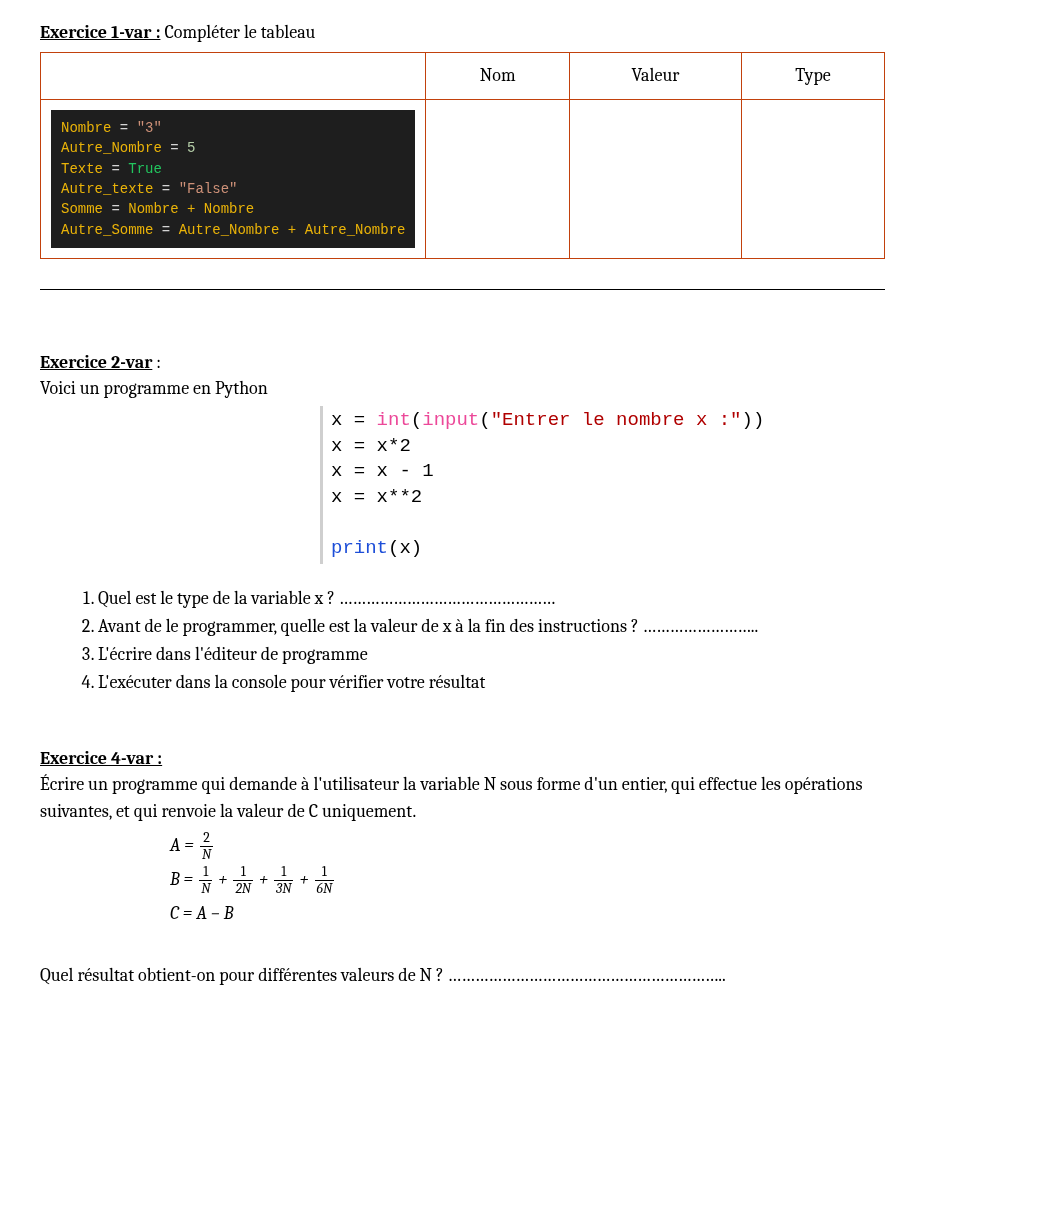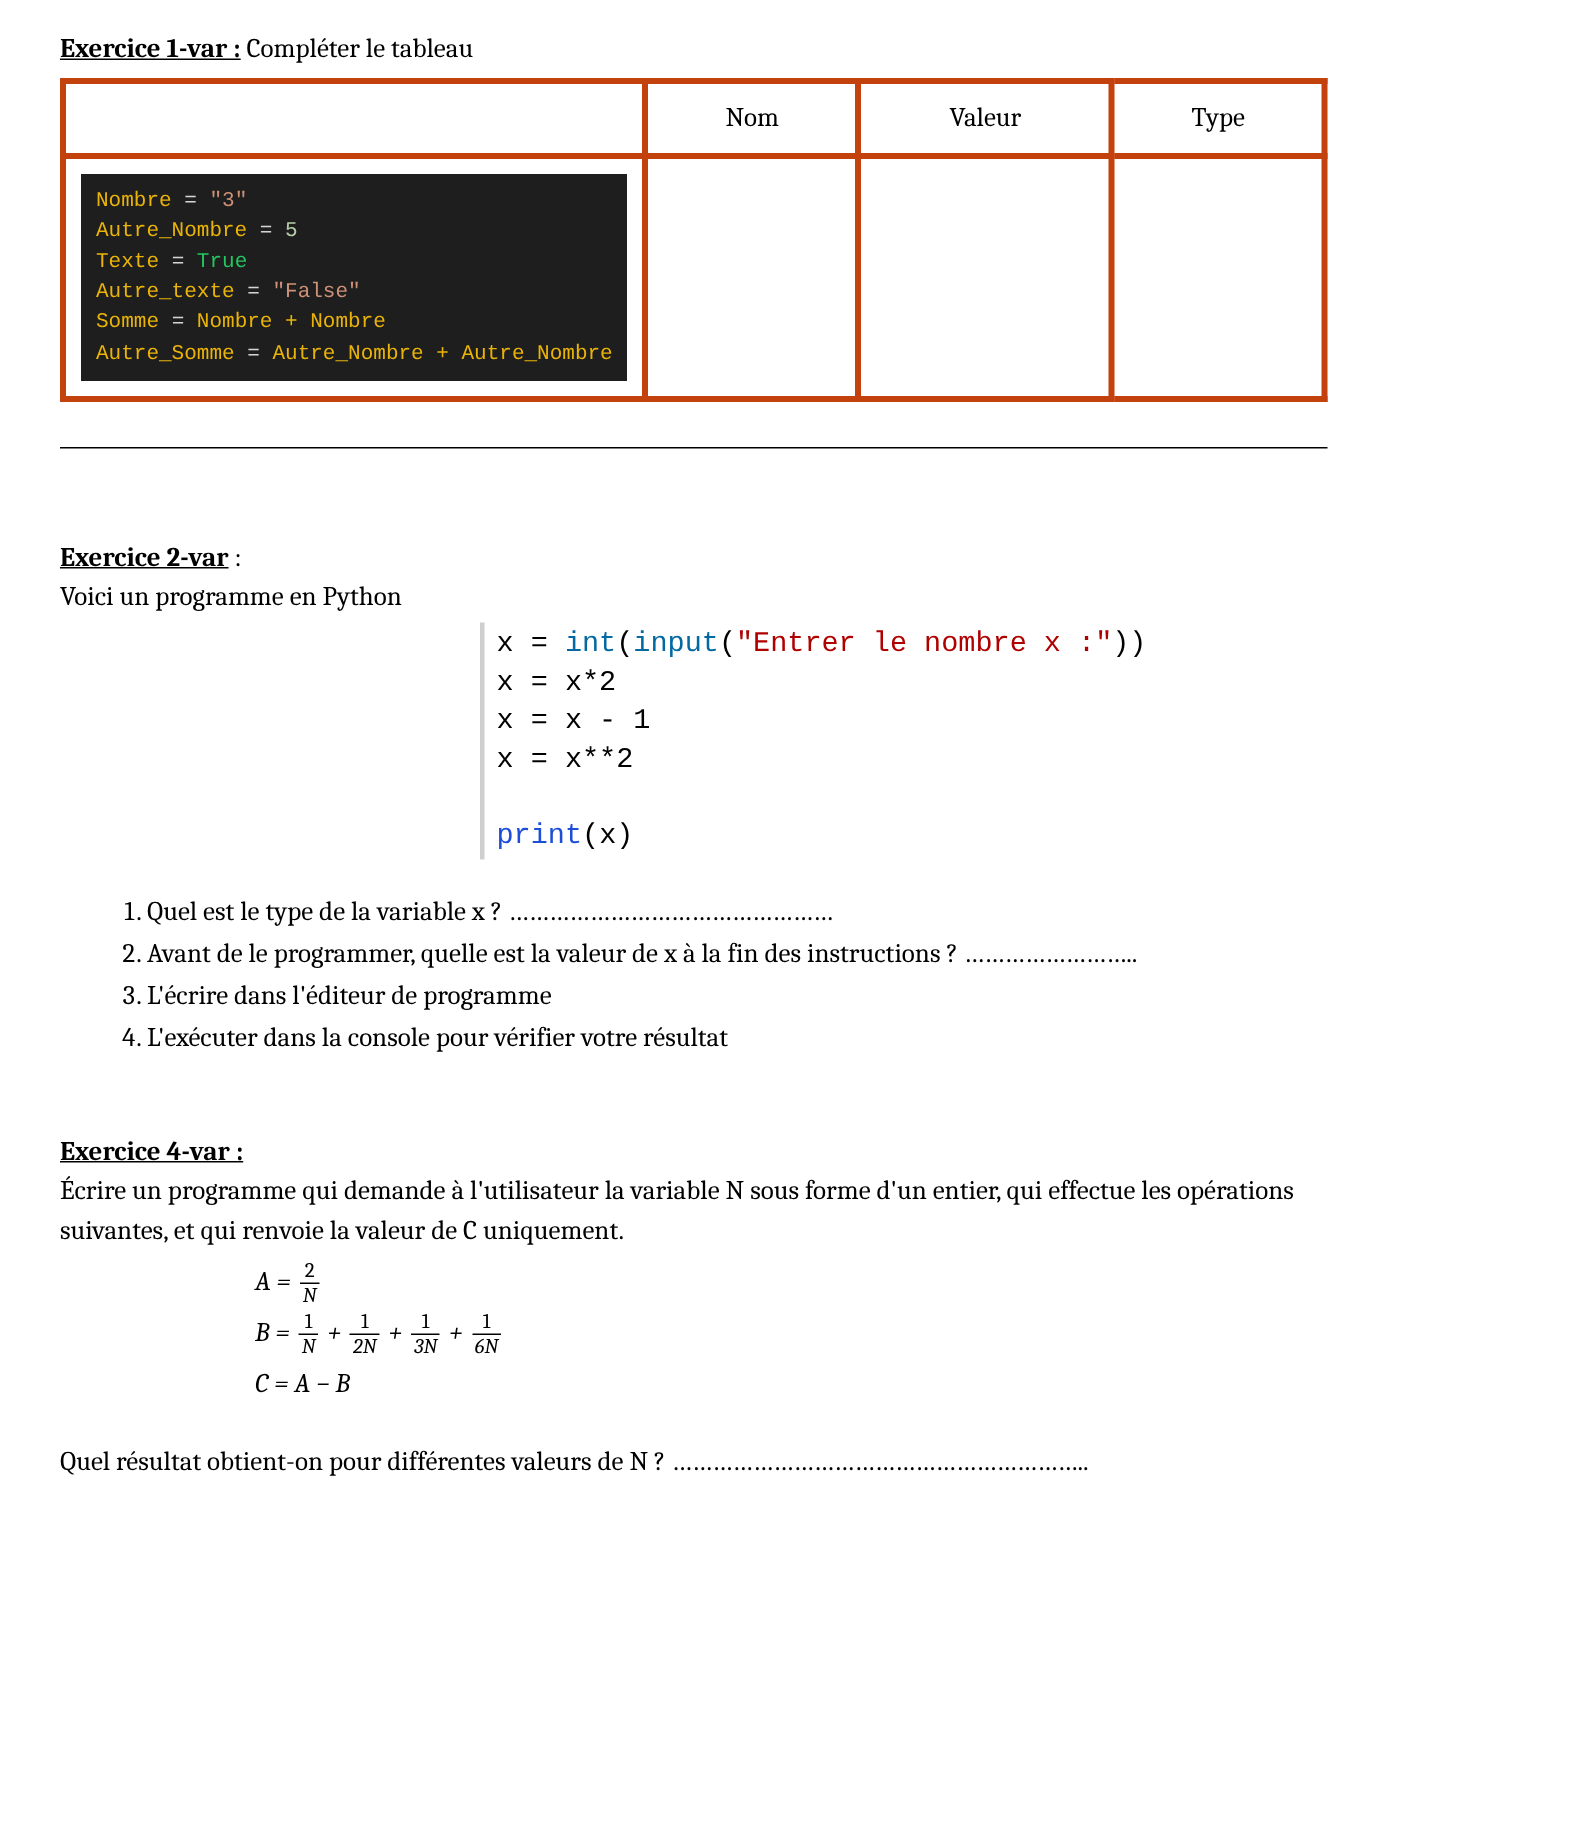--- a/index.html
+++ b/index.html
@@ -22,21 +22,21 @@
   }
   .block {
     margin-top: 24px;
   }
   table.vartable {
     border-collapse: collapse;
     width: 100%;
     margin-top: 6px;
   }
   table.vartable th, table.vartable td {
-    border: 4px solid #c2410c;
+    border: 1px solid #c2410c;
     padding: 10px 12px;
     vertical-align: middle;
     text-align: center;
     font-weight: normal;
   }
   table.vartable th {
     font-weight: normal;
     font-family: Cambria, Georgia, serif;
   }
   table.vartable td.codecell {
@@ -69,21 +69,21 @@
   .codebox-light {
     font-family: Consolas, "Courier New", monospace;
     font-size: 19px;
     line-height: 1.35;
     border-left: 3px solid #cfcfcf;
     padding: 2px 8px 2px 8px;
     margin-left: 280px;
     white-space: pre;
     display: inline-block;
   }
-  .lt-kw   { color: #0369a1; }
+  .lt-kw   { color: #ec4899; }
   .lt-fn   { color: #1d4ed8; }
   .lt-str  { color: #b00000; }
   .lt-txt  { color: #000000; }
 
   ol.qlist {
     margin: 22px 0 0 30px;
     padding-left: 28px;
   }
   ol.qlist li {
     margin: 2px 0;
@@ -186,18 +186,18 @@
         <span class="eq-label">A</span><span> = </span><span class="frac"><span class="num">2</span><span class="den">N</span></span>
       </div>
       <div class="mathrow">
         <span class="eq-label">B</span><span> = </span><span class="frac"><span class="num">1</span><span class="den">N</span></span><span> + </span><span class="frac"><span class="num">1</span><span class="den">2N</span></span><span> + </span><span class="frac"><span class="num">1</span><span class="den">3N</span></span><span> + </span><span class="frac"><span class="num">1</span><span class="den">6N</span></span>
       </div>
       <div class="mathrow">
         <span class="eq-label">C = A − B</span>
       </div>
     </div>
 
-    <div style="margin-top:22px">
+    <div style="margin-top:32px">
       <span>Quel résultat obtient-on pour différentes valeurs de N ? </span><span class="dots">……………………………………………………..</span>
     </div>
   </div>
 
 </div>
 
 </body></html>

